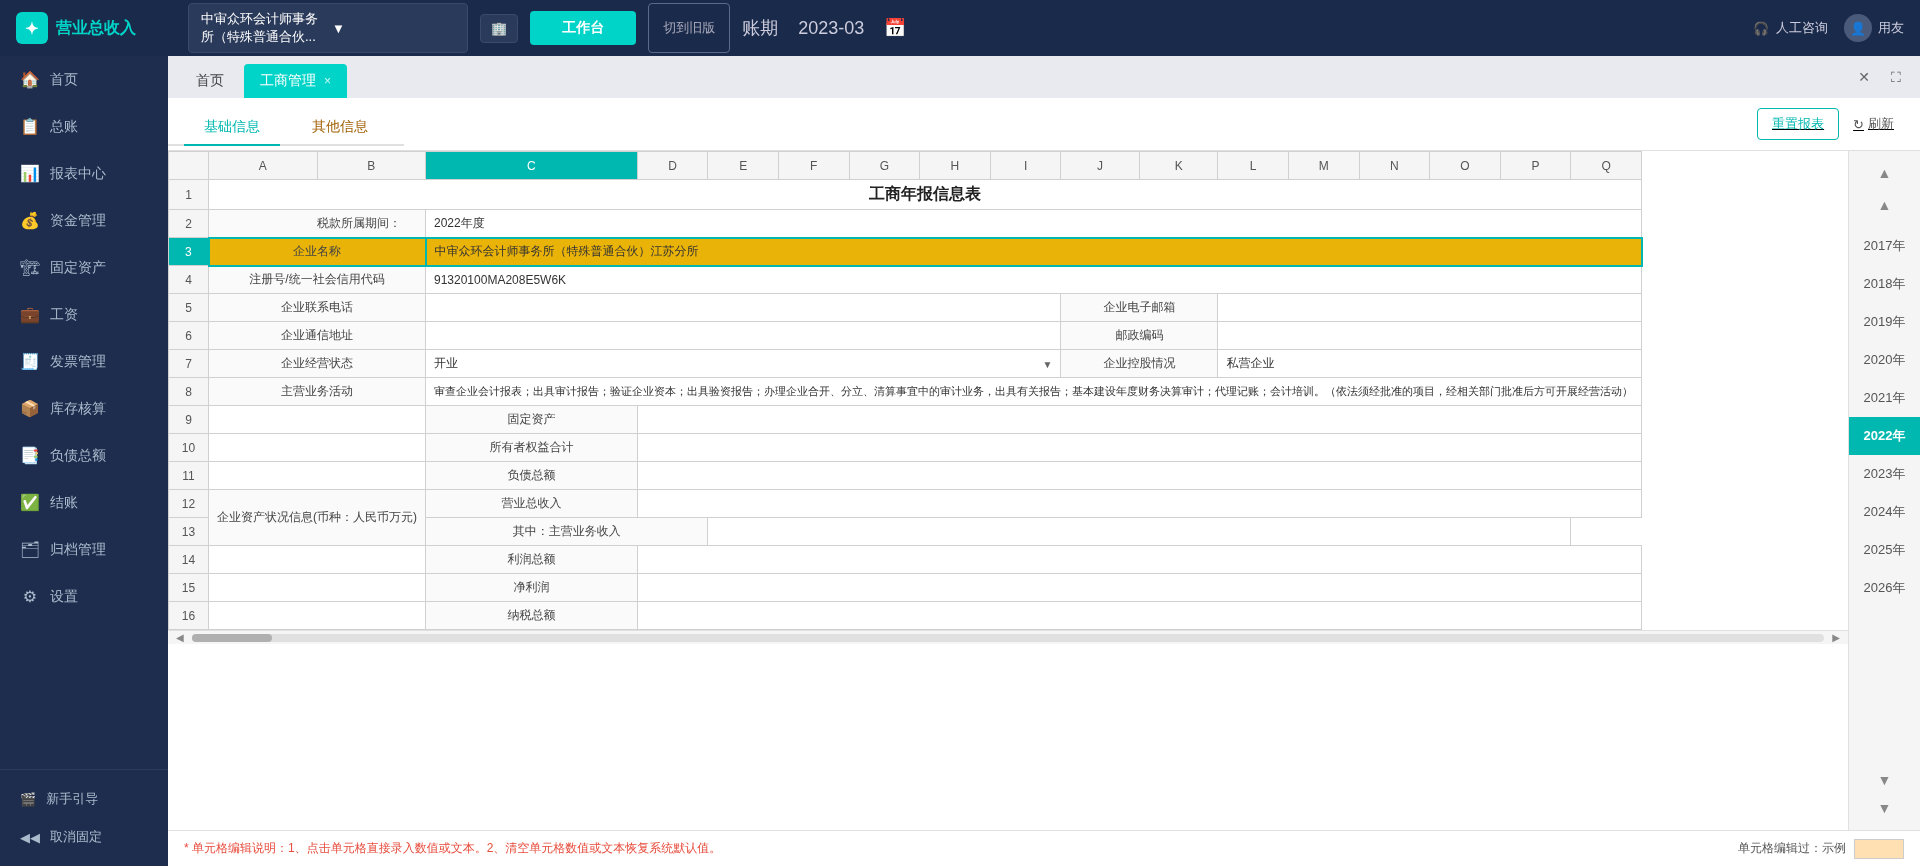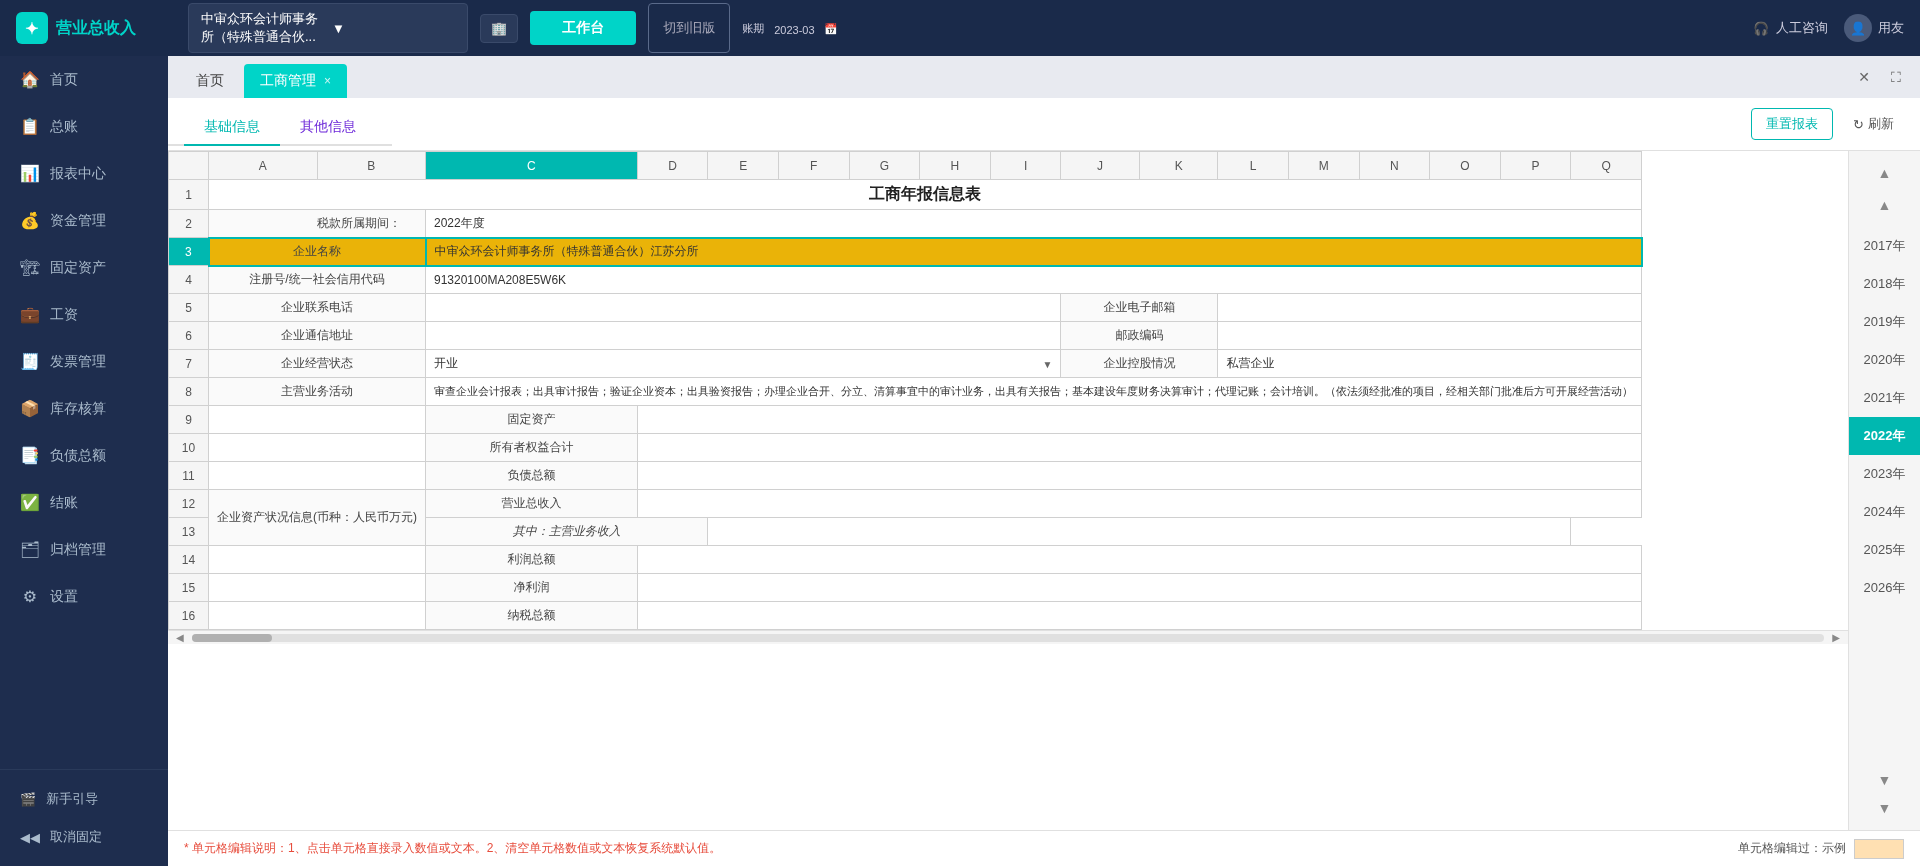--- a/index.html
+++ b/index.html
@@ -73,24 +73,24 @@
       background: transparent;
       border: 1px solid #5a6a8a;
       border-radius: 4px;
       color: #aab;
       padding: 15px 14px;
       cursor: pointer;
       font-size: 13px;
     }
     .period-area {
       color: #ccd;
-      font-size: 11px;
-      display: flex;
-      align-items: flex-end;
-      gap: 10px;
+      font-size: 18px;
+      display: flex;
+      align-items: center;
+      gap: 20px;
     }
     .header-right {
       margin-left: auto;
       display: flex;
       align-items: center;
       gap: 16px;
       color: #ccd;
       font-size: 13px;
     }
     .user-service {
@@ -221,42 +221,43 @@
       overflow: hidden;
       margin: 0;
     }
 
     
     .sub-tabs {
       display: flex;
       align-items: center;
       padding: 12px 16px 0;
       border-bottom: 2px solid #e0e0e0;
-      gap: 0;
+      gap: 12px;
     }
     .sub-tab {
       padding: 8px 20px;
-      color: #6d28d9;
+      color: #a16207;
       cursor: pointer;
       font-size: 14px;
       border-bottom: 2px solid transparent;
       margin-bottom: -2px;
     }
     .sub-tab.active {
       color: #00b8b0;
       border-bottom: 2px solid #00b8b0;
       font-weight: 500;
     }
 
     
     .content-toolbar {
       display: flex;
       align-items: center;
       padding: 10px 16px;
-      gap: 10px;
+      gap: 4px;
+      text-decoration: underline;
     }
     .reset-btn {
       border: 1px solid #00b8b0;
       color: #00b8b0;
       background: white;
       padding: 6px 14px;
       border-radius: 4px;
       cursor: pointer;
       font-size: 13px;
     }
@@ -683,21 +684,21 @@
 
             <tr>
               <td class="row-num">12</td>
               <td class="cell cell-label" colspan="2" rowspan="2" style="white-space:normal;text-align:center;vertical-align:middle;">企业资产状况信息(币种：人民币万元)</td>
               <td class="cell cell-label">营业总收入</td>
               <td class="cell" colspan="14"></td>
             </tr>
 
             <tr>
               <td class="row-num">13</td>
-              <td class="cell cell-label" colspan="2" style="font-style:italic;">其中：主营业务收入</td>
+              <td class="cell cell-label" colspan="2" style="">其中：主营业务收入</td>
               <td class="cell" colspan="12"></td>
             </tr>
 
             <tr>
               <td class="row-num">14</td>
               <td class="cell" colspan="2"></td>
               <td class="cell cell-label">利润总额</td>
               <td class="cell" colspan="14"></td>
             </tr>
 

